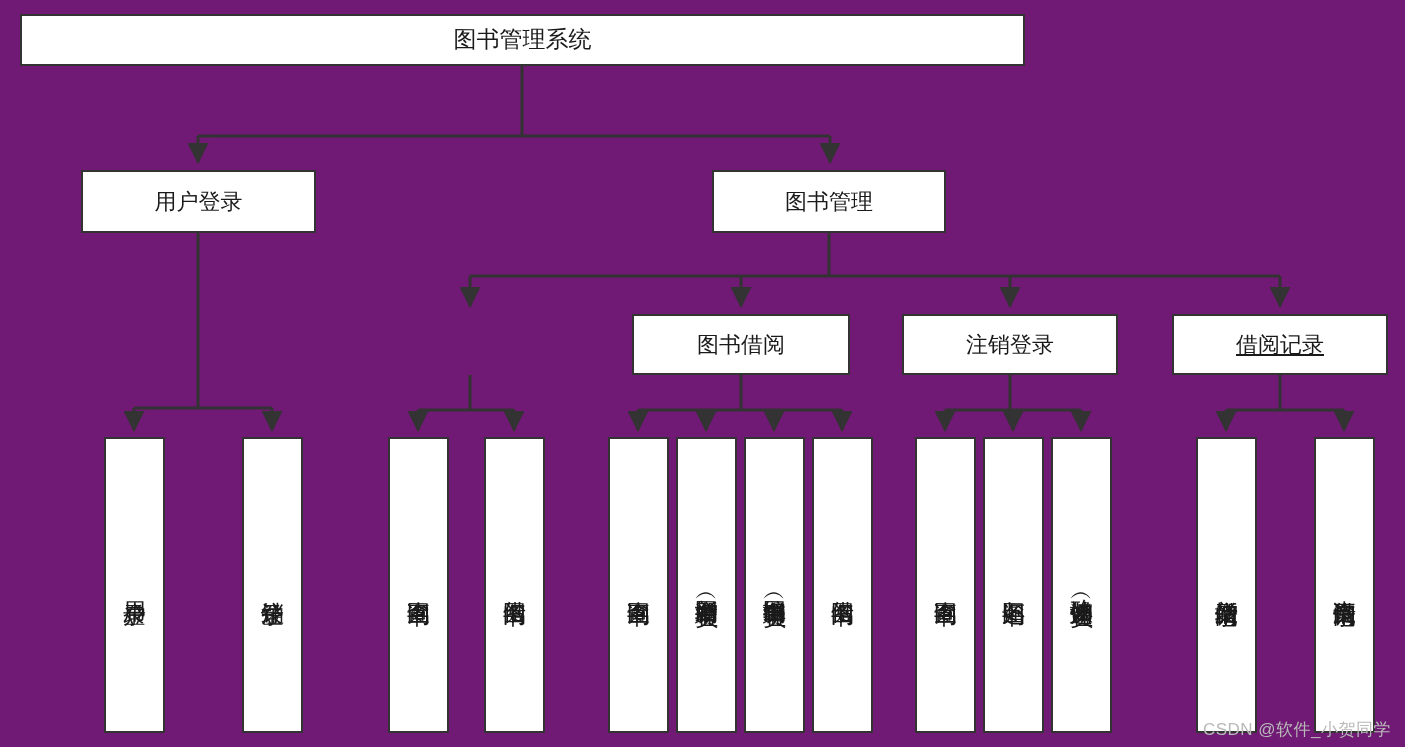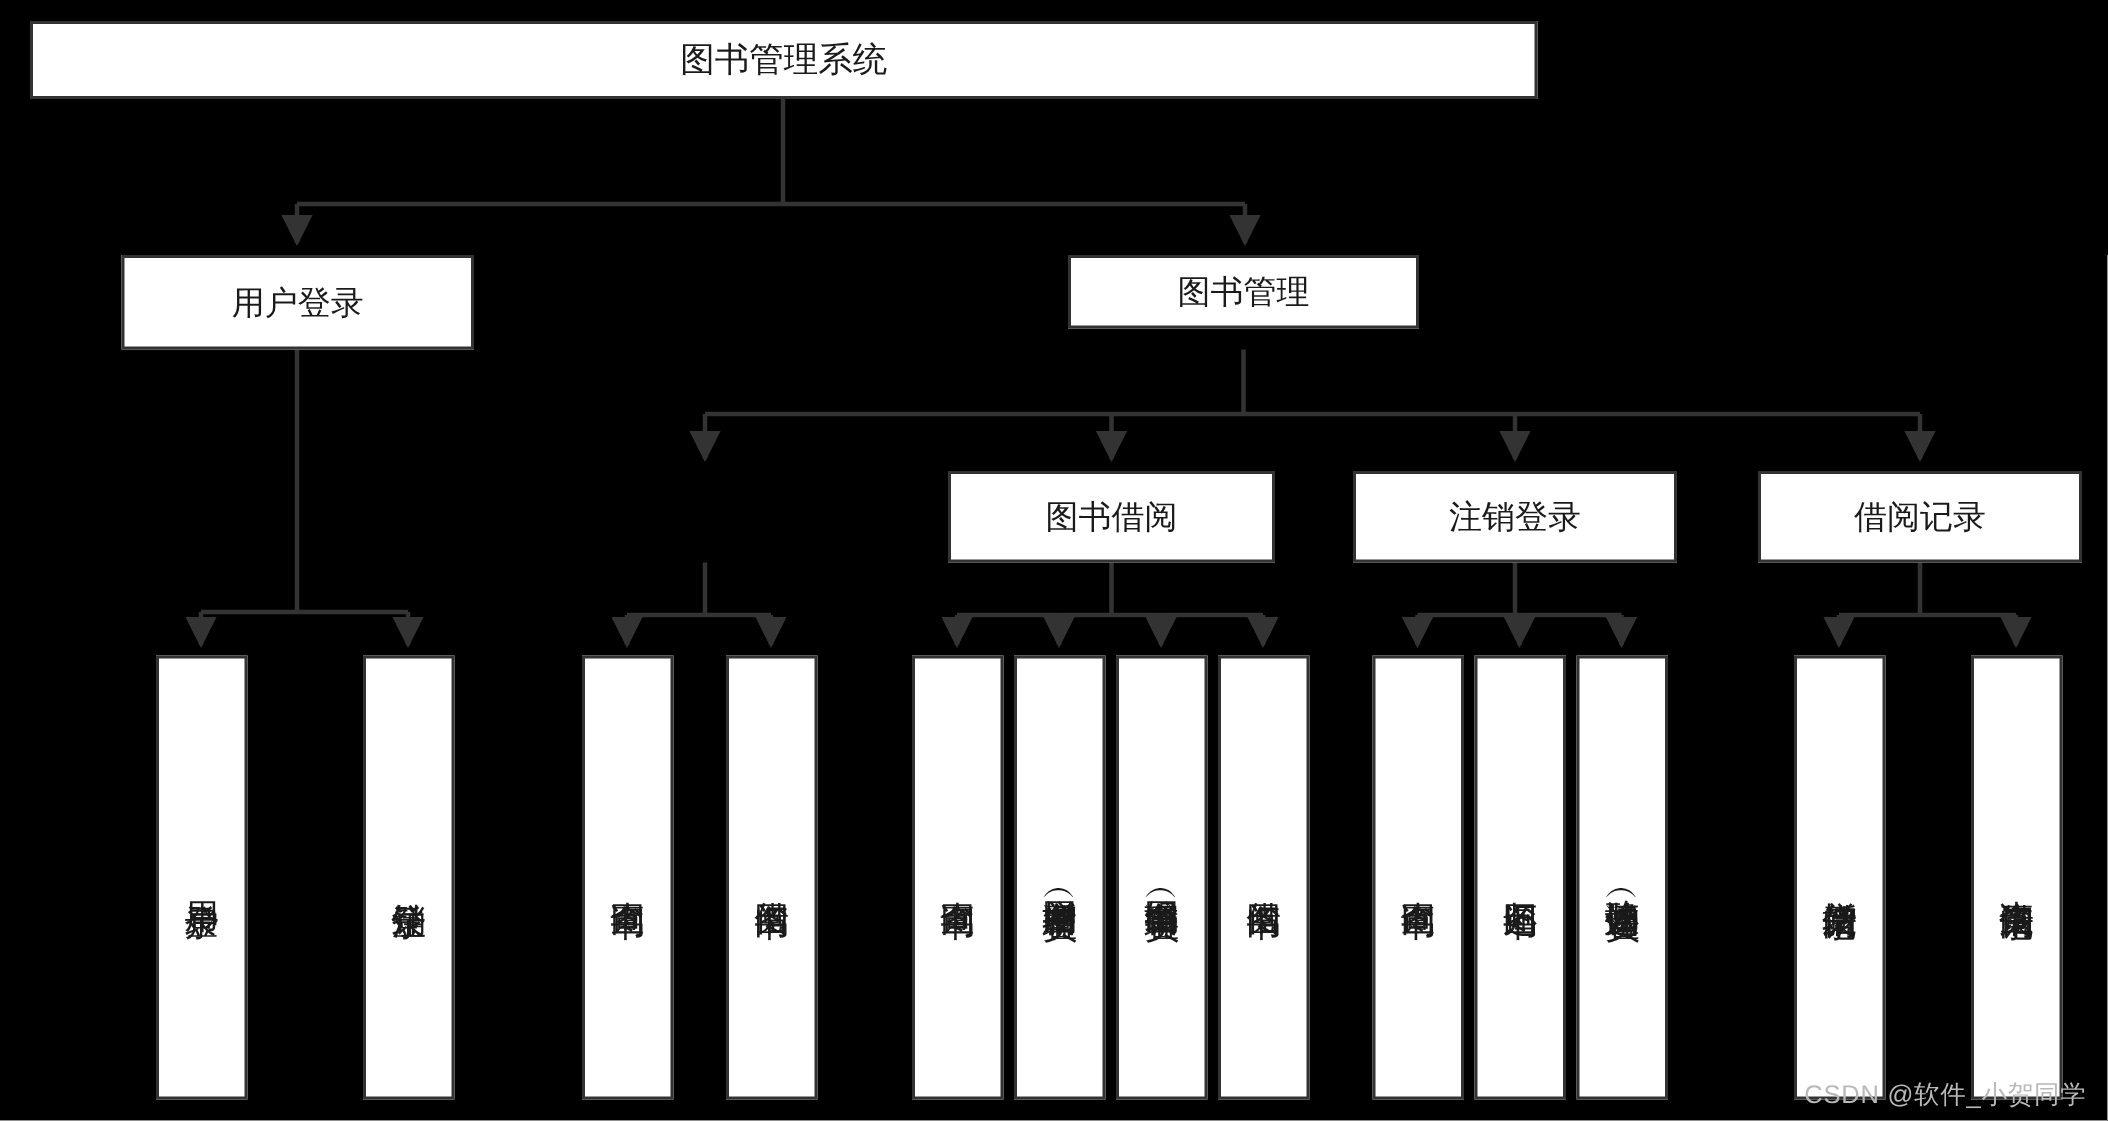--- a/index.html
+++ b/index.html
@@ -7,21 +7,21 @@
     padding: 0;
     background: #ffffff;
   }
   body {
     font-family: "Liberation Sans", "DejaVu Sans", sans-serif;
   }
   #canvas {
     position: relative;
     width: 1405px;
     height: 747px;
-    background: #000000;
+    background: #701a75;
     overflow: hidden;
   }
   svg#wires {
     position: absolute;
     left: 0;
     top: 0;
     width: 1405px;
     height: 747px;
     pointer-events: none;
   }
@@ -127,34 +127,34 @@
   </svg>
 
   <div class="node node-root" style="left:20px; top:14px; width:1005px; height:52px;">
     <span class="label">图书管理系统</span>
   </div>
 
   <div class="node node-l2" style="left:81px; top:170px; width:235px; height:63px;">
     <span class="label">用户登录</span>
   </div>
 
-  <div class="node node-l2" style="left:712px; top:170px; width:234px; height:49px;">
+  <div class="node node-l2" style="left:712px; top:170px; width:234px; height:63px;">
     <span class="label">图书管理</span>
   </div>
 
 
   <div class="node node-l3" style="left:632px; top:314px; width:218px; height:61px;">
     <span class="label">图书借阅</span>
   </div>
 
   <div class="node node-l3" style="left:902px; top:314px; width:216px; height:61px;">
     <span class="label">注销登录</span>
   </div>
 
-  <div class="node node-l3" style="left:1172px; top:314px; width:216px; height:61px;">
+  <div class="node node-l3" style="left:1172px; top:314px; width:216px; height:61px;text-decoration:underline;">
     <span class="label">借阅记录</span>
   </div>
 
   <div class="node node-leaf" style="left:104px; top:437px; width:61px; height:296px;">
     <span class="label">用户登录</span>
   </div>
 
   <div class="node node-leaf" style="left:242px; top:437px; width:61px; height:296px;">
     <span class="label">注销登录</span>
   </div>

